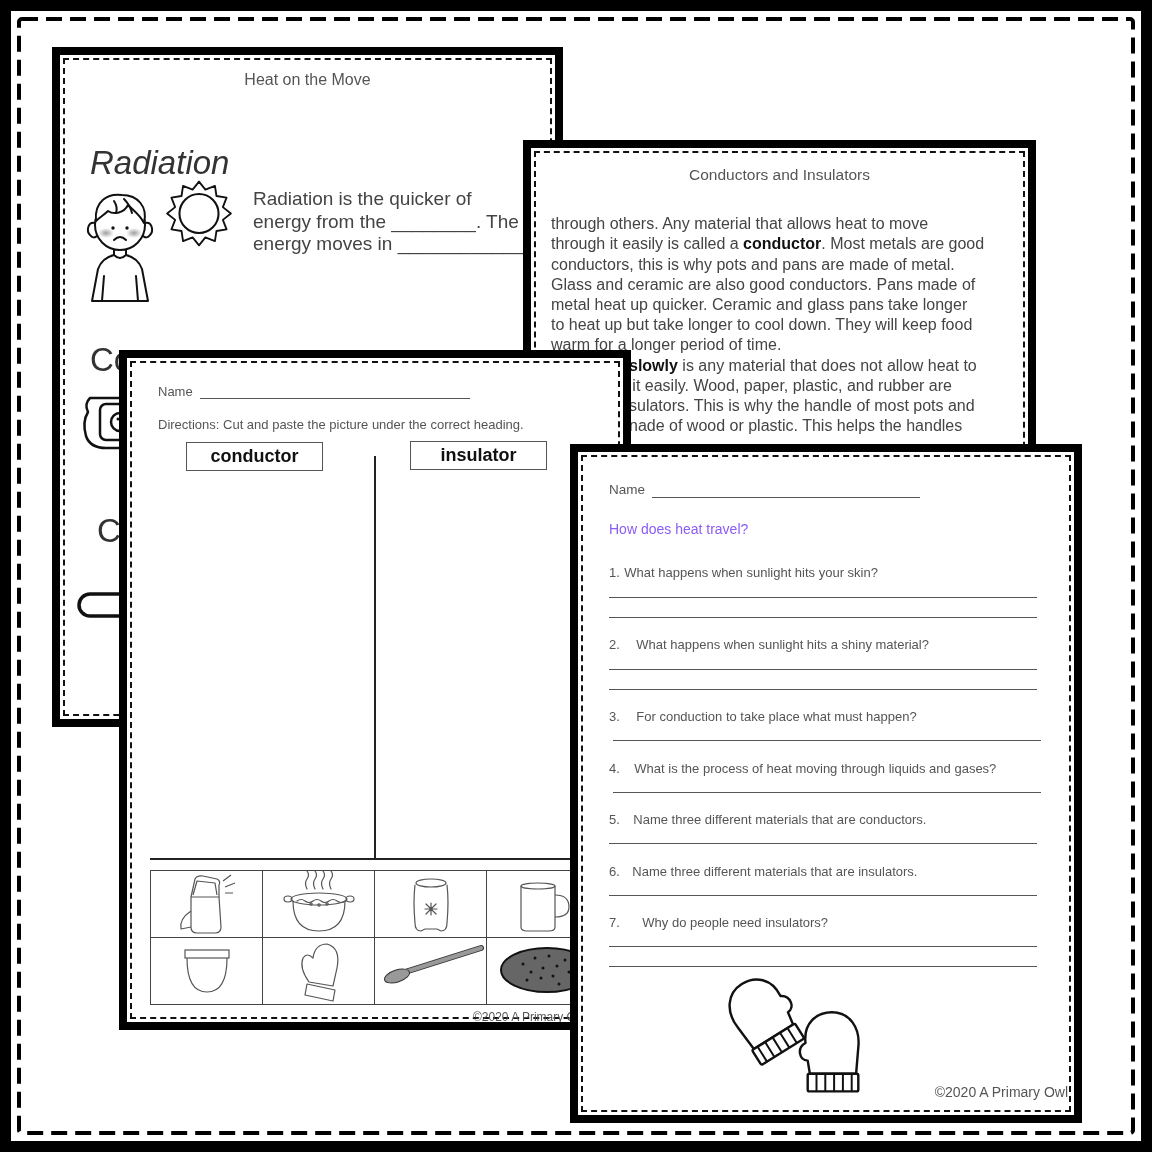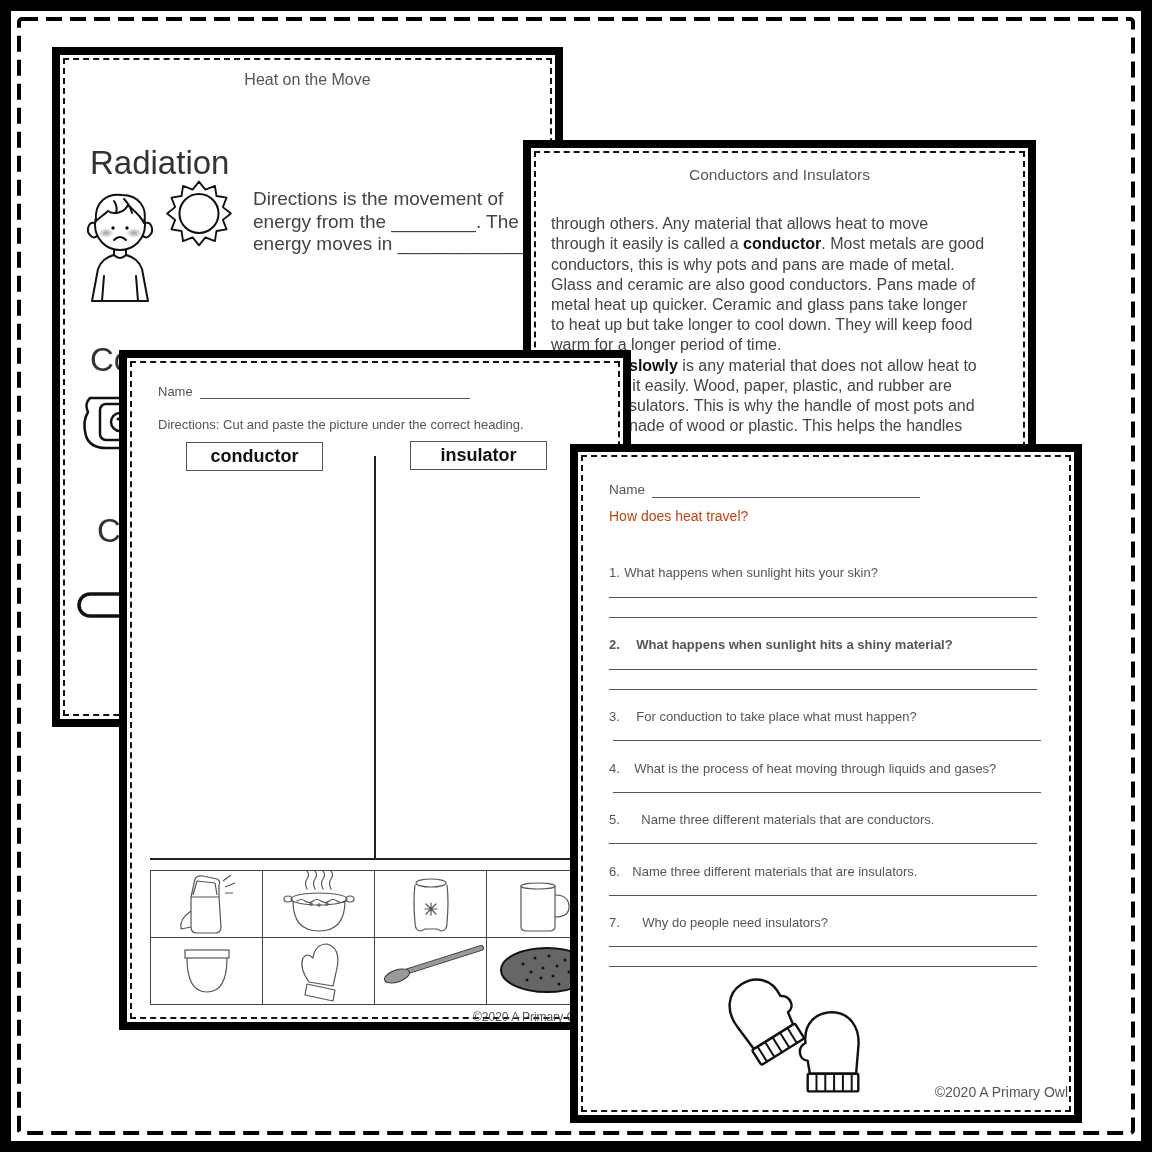--- a/index.html
+++ b/index.html
@@ -33,21 +33,21 @@
 <body>
 
 <div class="outer-border"></div>
 <svg class="outer-dash" width="1152" height="1152">
   <rect x="19" y="19" width="1114" height="1114" rx="3" fill="none" stroke="#000" stroke-width="4" stroke-dasharray="16 8"></rect>
 </svg>
 
 <div class="page p1">
   <div class="dash"></div>
   <div class="abs title" style="top:16px;font-size:16px;">Heat on the Move</div>
-  <div class="abs big-head" style="left:30px;top:91px;">Radiation</div>
+  <div class="abs big-head" style="left:30px;top:91px;font-style:italic;">Radiation</div>
 
   <svg class="abs" style="left:24px;top:128px;" width="72" height="120" viewBox="0 0 72 120">
     <defs>
       <radialGradient id="blush">
           <stop offset="0" stop-color="#888" stop-opacity="0.8"></stop>
           <stop offset="1" stop-color="#888" stop-opacity="0"></stop>
         </radialGradient>
     </defs>
     <g fill="none" stroke="#111" stroke-width="2" stroke-linecap="round" stroke-linejoin="round">
       <path d="M8 118 L14 86 Q18 75 30 72 Q36 78 42 72 Q54 75 58 86 L64 118 Z" fill="#fff"></path>
@@ -64,21 +64,21 @@
     <ellipse cx="50" cy="50" rx="8" ry="5" fill="url(#blush)"></ellipse>
     <circle cx="29" cy="45" r="1.7" fill="#111"></circle>
     <circle cx="43" cy="45" r="1.7" fill="#111"></circle>
   </svg>
 
   <svg class="abs" style="left:103px;top:124px;" width="72" height="70" viewBox="0 0 70 67">
     <polygon fill="none" stroke="#111" stroke-width="1.8" stroke-linejoin="round" points="66,33 58.2,39.2 61.8,48.5 52,50 50.5,59.8 41.2,56.2 35,64 28.8,56.2 19.5,59.8 18,50 8.2,48.5 11.8,39.2 4,33 11.8,26.8 8.2,17.5 18,16 19.5,6.2 28.8,9.8 35,2 41.2,9.8 50.5,6.2 52,16 61.8,17.5 58.2,26.8"></polygon>
     <circle cx="35" cy="33" r="19" fill="none" stroke="#111" stroke-width="2"></circle>
   </svg>
 
-  <div class="abs rad-line" style="left:193px;top:133px;">Directions is the movement of</div>
+  <div class="abs rad-line" style="left:193px;top:133px;">Radiation is the quicker of</div>
   <div class="abs rad-line" style="left:193px;top:155.5px;">energy from the ________. The</div>
   <div class="abs rad-line" style="left:193px;top:178px;">energy moves in ____________.</div>
 
   <div class="abs big-head" style="left:30px;top:288px;">Co</div>
   <svg class="abs" style="left:20px;top:337px;" width="70" height="60" viewBox="0 0 70 60">
     <g fill="#fff" stroke="#111" stroke-width="2.5" stroke-linejoin="round">
       <path d="M10 6 Q4 12 8 20 Q2 30 6 44 Q10 56 26 56 L60 56 L60 6 Z"></path>
       <rect x="20" y="12" width="34" height="36" rx="6"></rect>
       <circle cx="40" cy="30" r="9"></circle>
     </g>
@@ -212,41 +212,41 @@
     </div>
   </div>
 
   <div class="abs" style="left:346px;top:652px;font-size:12px;color:#555;">©2020 A Primary Owl</div>
 </div>
 
 <div class="page p4">
   <div class="dash"></div>
   <div class="abs" style="left:31px;top:30px;font-size:13.5px;color:#555;">Name</div>
   <div class="hline" style="left:74px;top:45px;width:268px;"></div>
-  <div class="abs" style="left:31px;top:56px;font-size:14px;color:#c2410c;">How does heat travel?</div>
+  <div class="abs" style="left:31px;top:69px;font-size:14px;color:#8b5cf6;">How does heat travel?</div>
 
   <div class="abs" style="left:31px;top:111px;">
     <span class="q-num">1.</span>
     <span class="q-text" style="">What happens when sunlight hits your skin?</span>
   </div>
-  <div class="abs" style="left:31px;top:183px;font-weight:bold;">
+  <div class="abs" style="left:31px;top:183px;">
     <span class="q-num">2.</span>
     <span class="q-text" style="margin-left:12px;">What happens when sunlight hits a shiny material?</span>
   </div>
   <div class="abs" style="left:31px;top:255px;">
     <span class="q-num">3.</span>
     <span class="q-text" style="margin-left:12px;">For conduction to take place what must happen?</span>
   </div>
   <div class="abs" style="left:31px;top:307px;">
     <span class="q-num">4.</span>
     <span class="q-text" style="margin-left:10px;">What is the process of heat moving through liquids and gases?</span>
   </div>
   <div class="abs" style="left:31px;top:358px;">
     <span class="q-num">5.</span>
-    <span class="q-text" style="margin-left:17px;">Name three different materials that are conductors.</span>
+    <span class="q-text" style="margin-left:9px;">Name three different materials that are conductors.</span>
   </div>
   <div class="abs" style="left:31px;top:410px;">
     <span class="q-num">6.</span>
     <span class="q-text" style="margin-left:8px;">Name three different materials that are insulators.</span>
   </div>
   <div class="abs" style="left:31px;top:461px;">
     <span class="q-num">7.</span>
     <span class="q-text" style="margin-left:18px;text-align:center;">Why do people need insulators?</span>
   </div>
 

